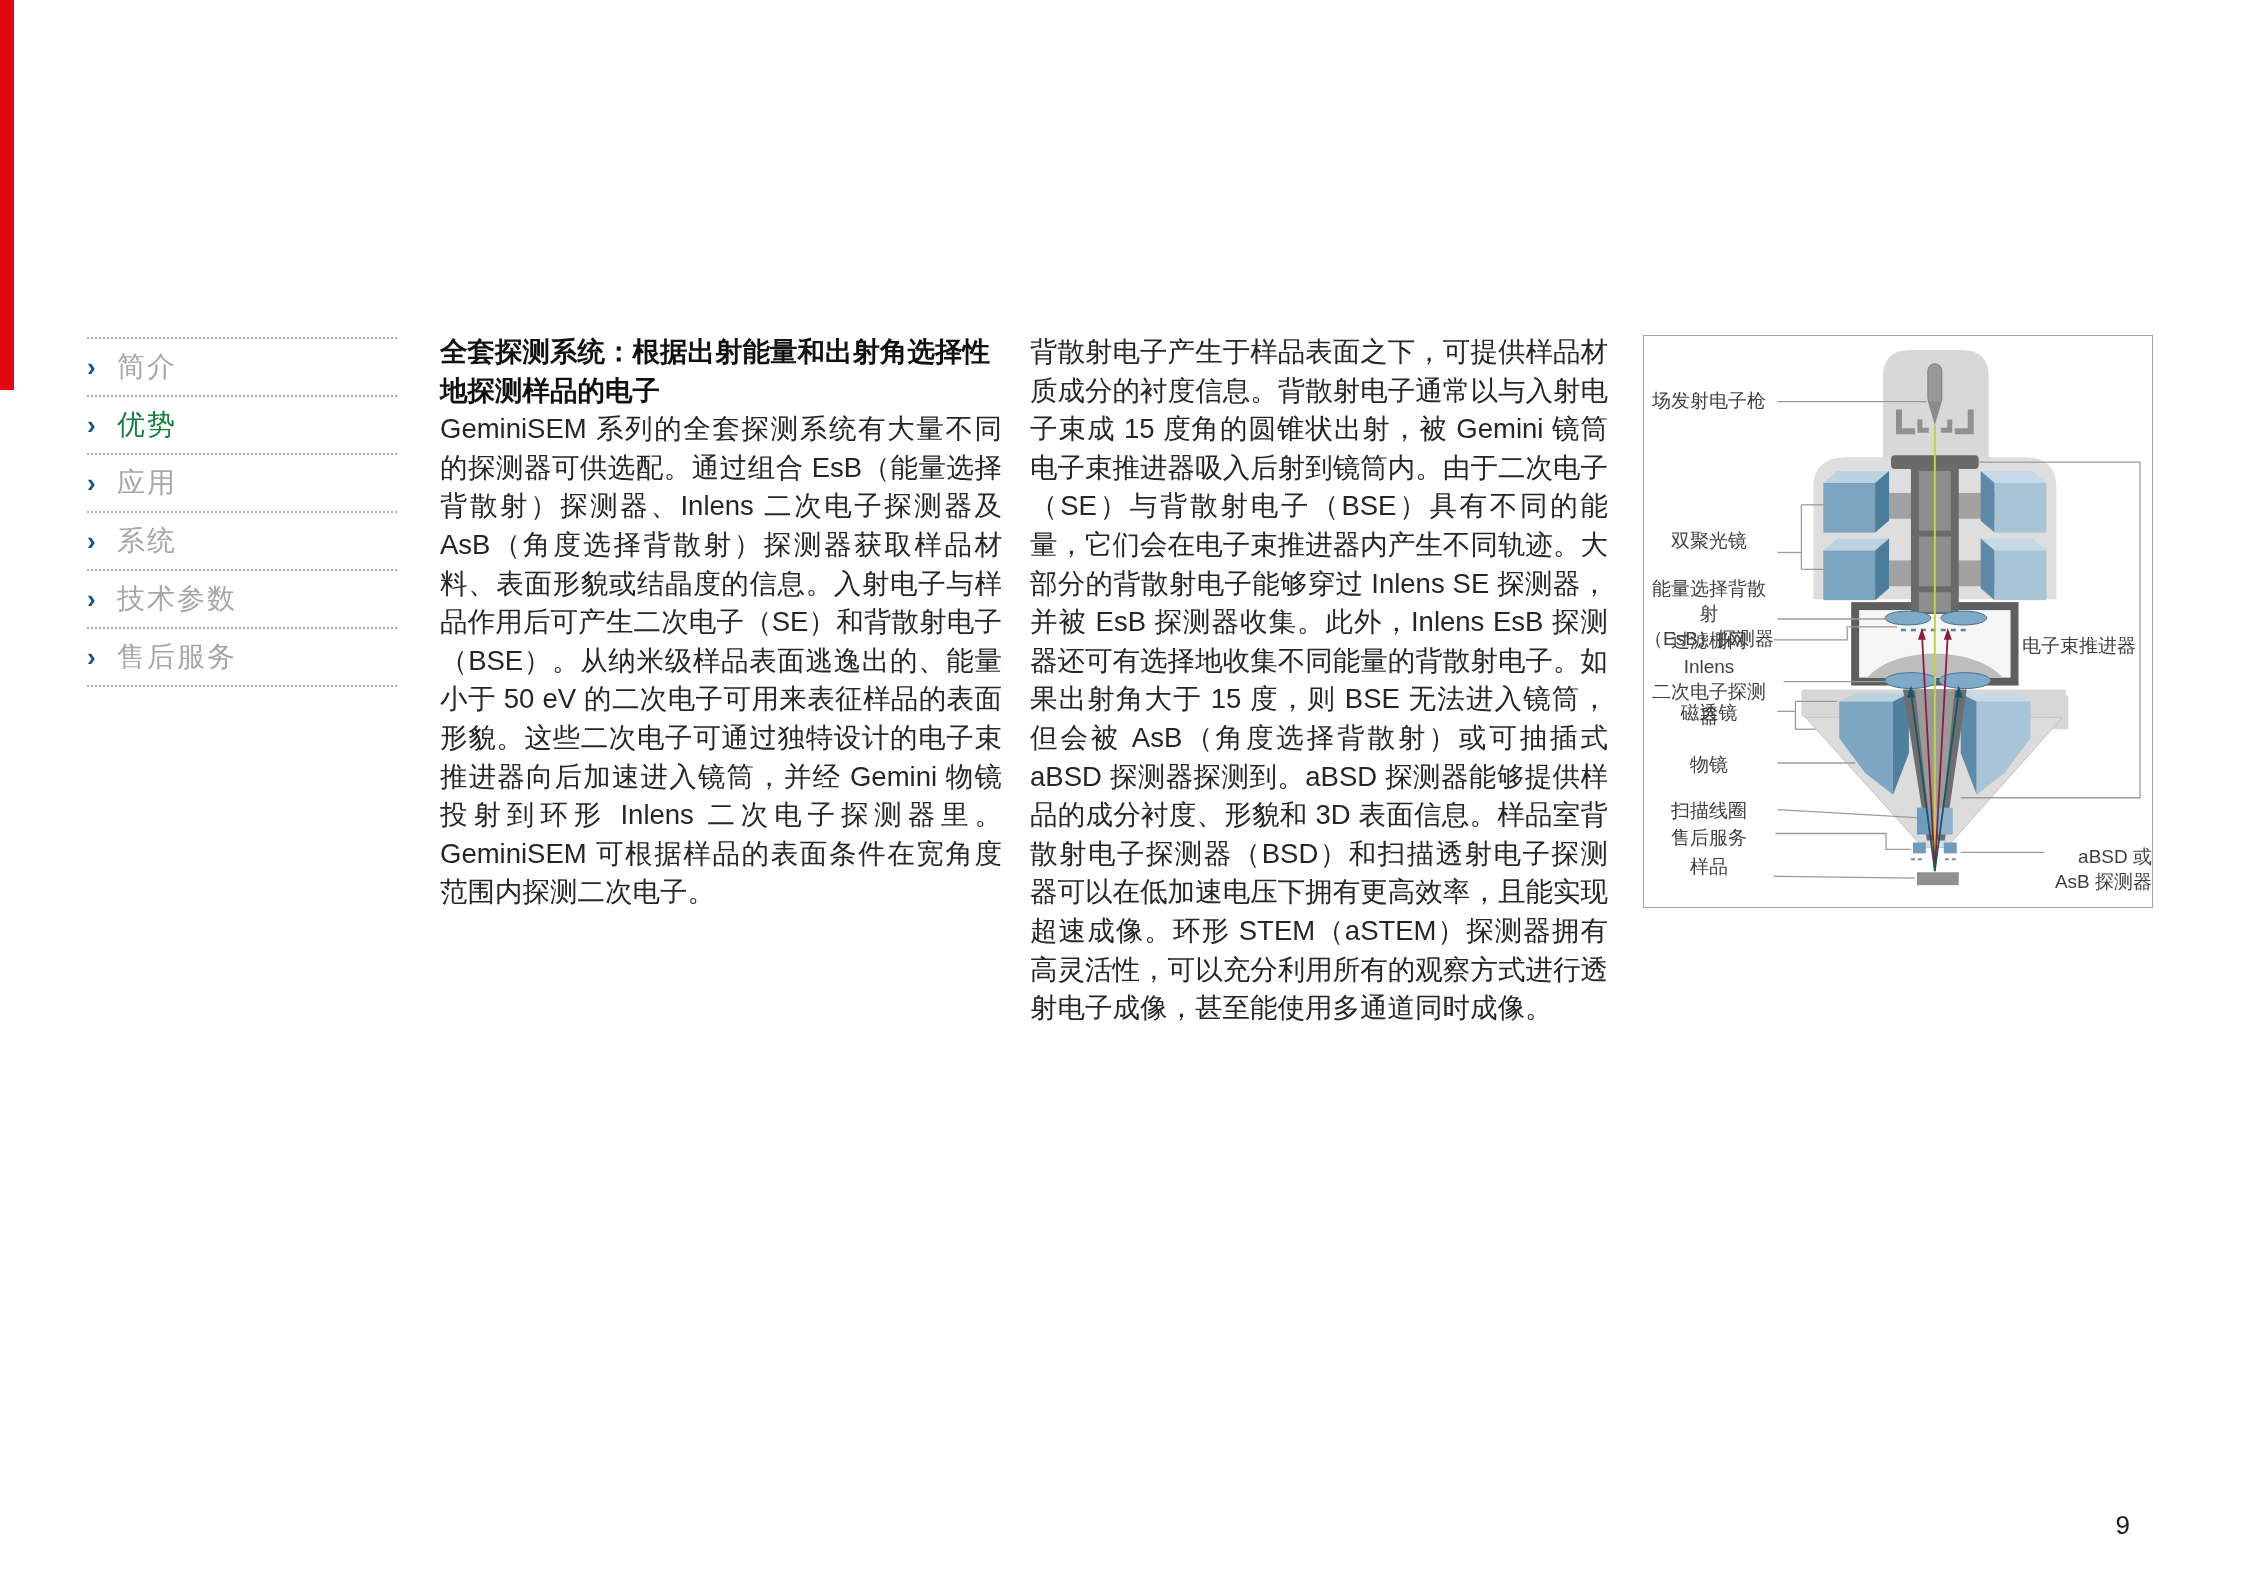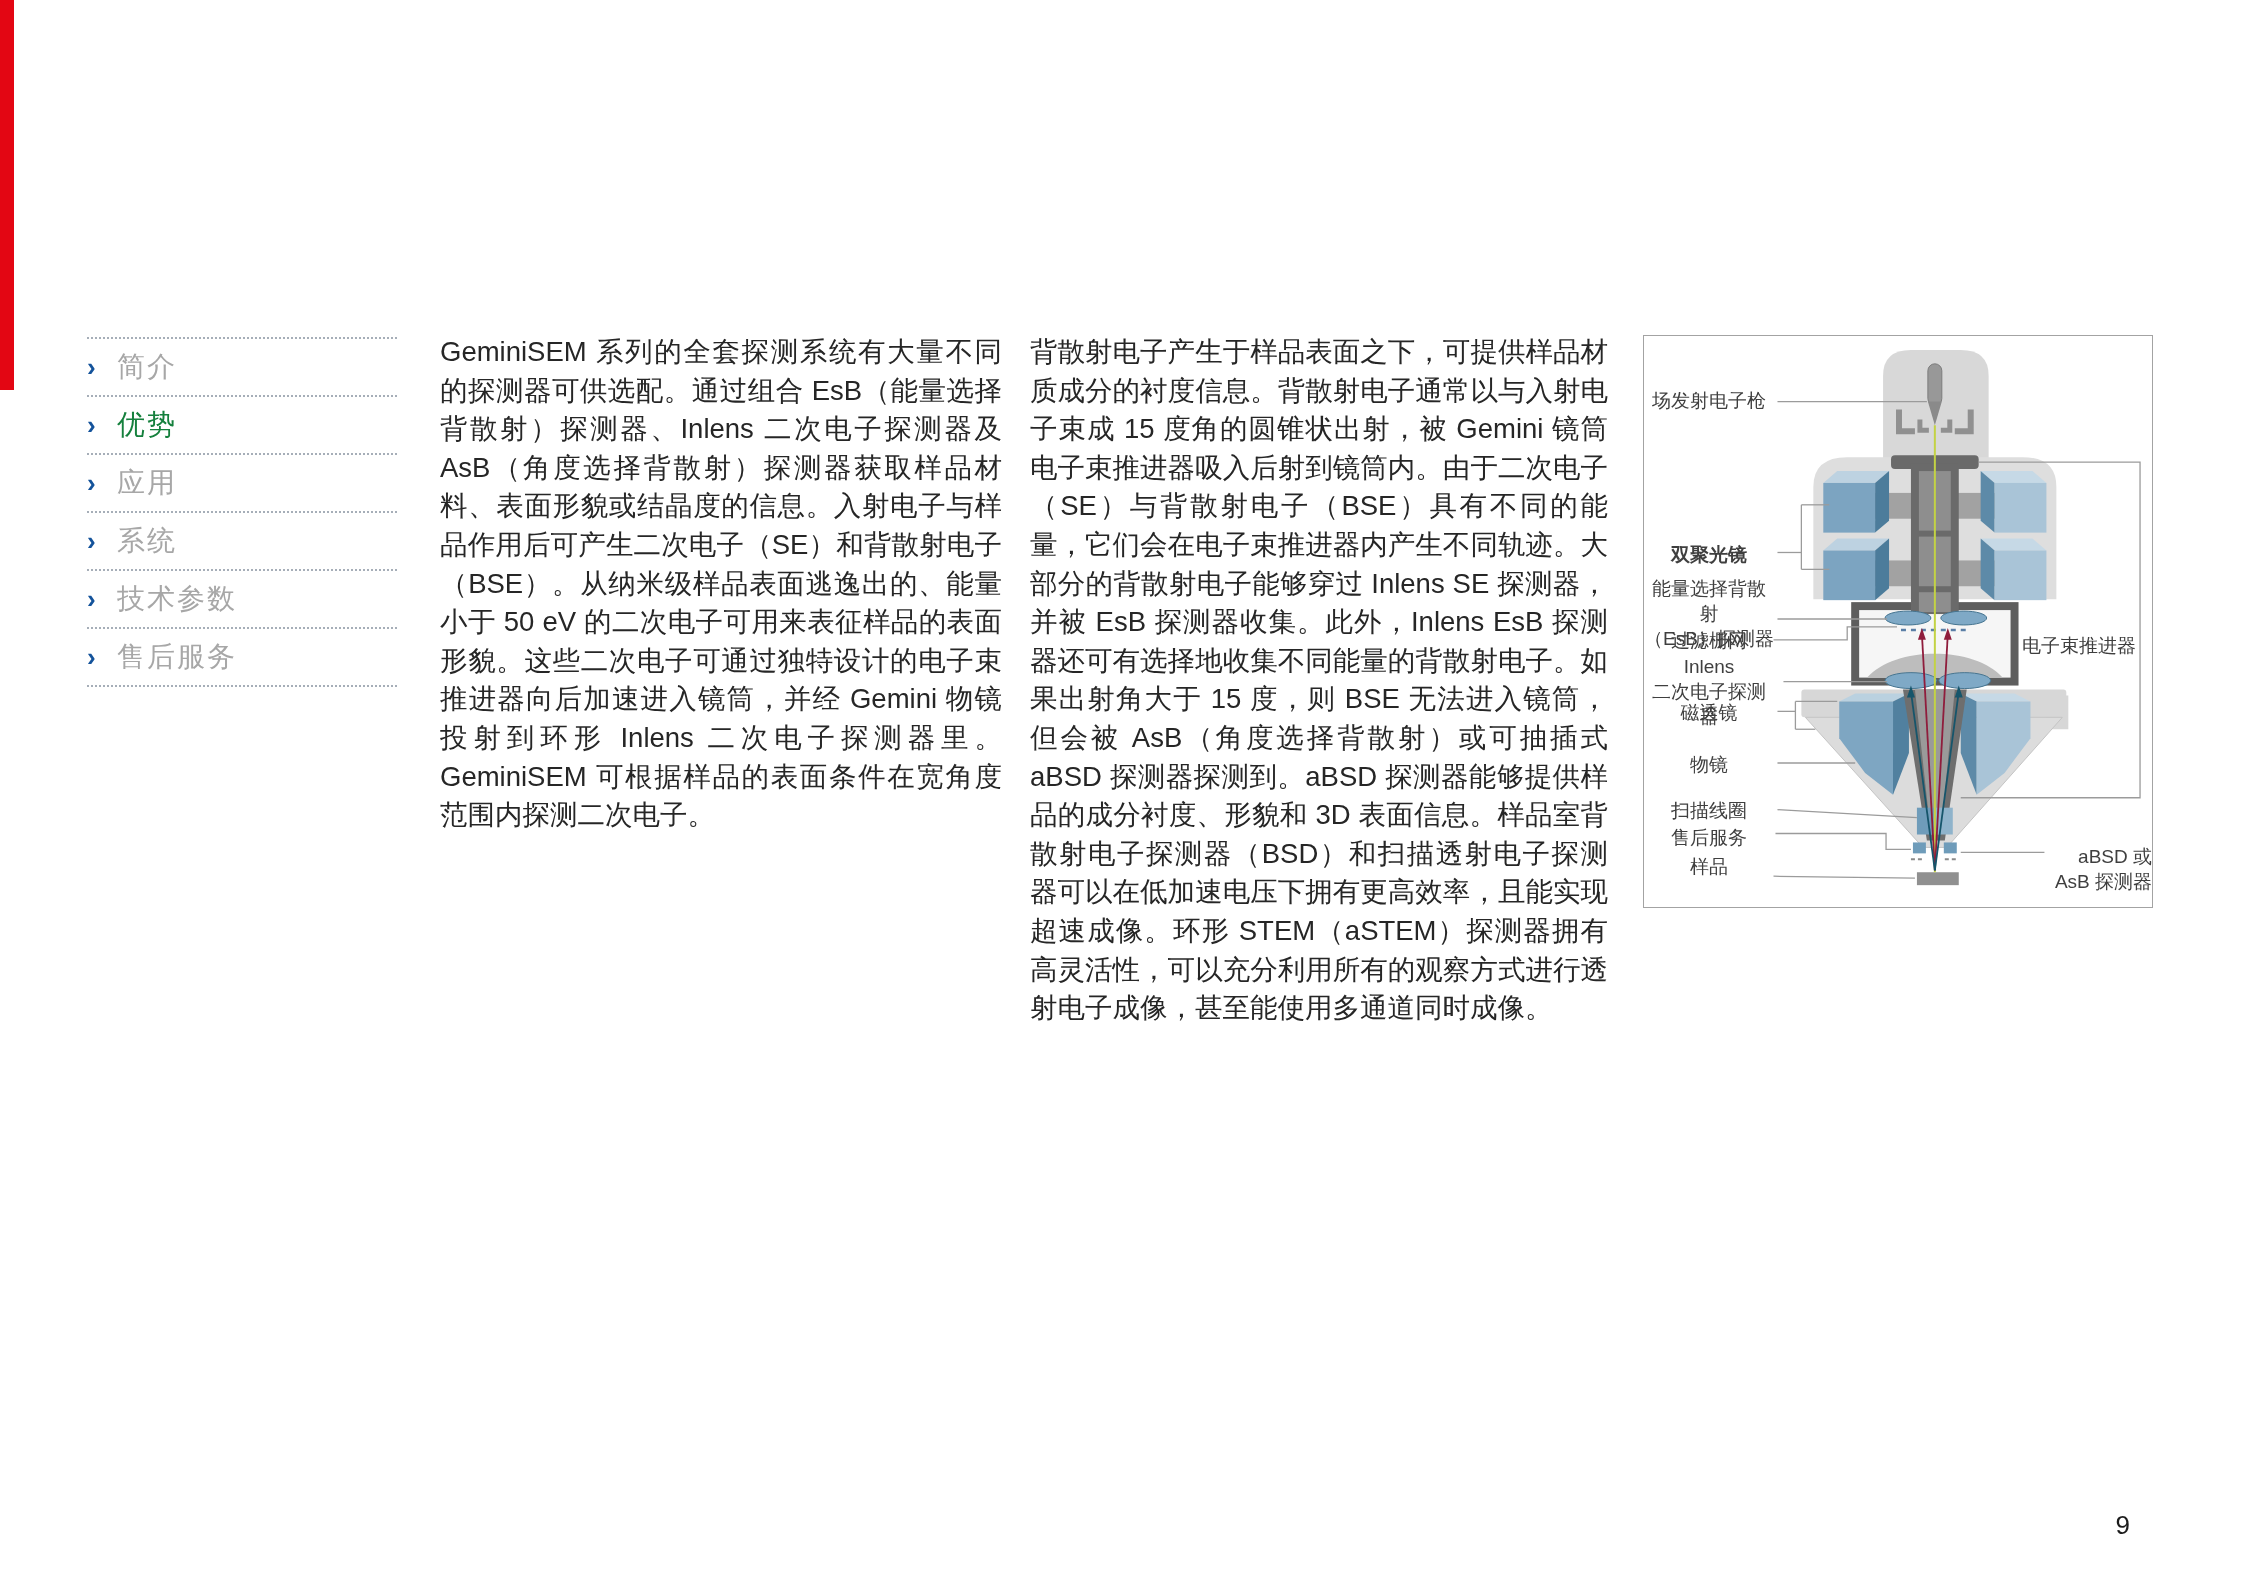--- a/index.html
+++ b/index.html
@@ -75,20 +75,21 @@
       <span class="nav-label">技术参数</span>
     </div>
     <div class="nav-item">
       <span class="nav-chevron">›</span>
       <span class="nav-label">售后服务</span>
     </div>
     <div class="nav-end"></div>
   </nav>
 
   <div class="col" id="col1">
+    <p class="col-heading">全套探测系统：根据出射能量和出射角选择性地探测样品的电子</p>
     <p class="col-body">GeminiSEM 系列的全套探测系统有大量不同的探测器可供选配。通过组合 EsB（能量选择背散射）探测器、Inlens 二次电子探测器及 AsB（角度选择背散射）探测器获取样品材料、表面形貌或结晶度的信息。入射电子与样品作用后可产生二次电子（SE）和背散射电子（BSE）。从纳米级样品表面逃逸出的、能量小于 50 eV 的二次电子可用来表征样品的表面形貌。这些二次电子可通过独特设计的电子束推进器向后加速进入镜筒，并经 Gemini 物镜投射到环形 Inlens 二次电子探测器里。GeminiSEM 可根据样品的表面条件在宽角度范围内探测二次电子。</p>
   </div>
 
   <div class="col" id="col2">
     <p class="col-body">背散射电子产生于样品表面之下，可提供样品材质成分的衬度信息。背散射电子通常以与入射电子束成 15 度角的圆锥状出射，被 Gemini 镜筒电子束推进器吸入后射到镜筒内。由于二次电子（SE）与背散射电子（BSE）具有不同的能量，它们会在电子束推进器内产生不同轨迹。大部分的背散射电子能够穿过 Inlens SE 探测器，并被 EsB 探测器收集。此外，Inlens EsB 探测器还可有选择地收集不同能量的背散射电子。如果出射角大于 15 度，则 BSE 无法进入镜筒，但会被 AsB（角度选择背散射）或可抽插式 aBSD 探测器探测到。aBSD 探测器能够提供样品的成分衬度、形貌和 3D 表面信息。样品室背散射电子探测器（BSD）和扫描透射电子探测器可以在低加速电压下拥有更高效率，且能实现超速成像。环形 STEM（aSTEM）探测器拥有高灵活性，可以充分利用所有的观察方式进行透射电子成像，甚至能使用多通道同时成像。</p>
   </div>
 
   <div id="figure-box">
     <svg viewBox="0 0 510 575" preserveAspectRatio="none">
 
@@ -189,21 +190,21 @@
           <polyline points="152,396 172,396"></polyline>
         <line x1="134" y1="430" x2="212" y2="430"></line>
         <line x1="134" y1="477" x2="274" y2="485"></line>
         <polyline points="132,501 243,501 243,517 268,517"></polyline>
         <line x1="130" y1="544" x2="272" y2="546"></line>
         <polyline points="336,127 498,127 498,465 318,465"></polyline>
         <line x1="318" y1="520" x2="402" y2="520"></line>
       </g>
     </svg>
     <div class="fig-label left" style="top:52px;">场发射电子枪</div>
-    <div class="fig-label left" style="top:206px;font-weight:bold;">双聚光镜</div>
+    <div class="fig-label left" style="top:192px;">双聚光镜</div>
     <div class="fig-label left" style="top:240px;">能量选择背散射
 （EsB）探测器</div>
     <div class="fig-label left" style="top:292px;">过滤栅网</div>
     <div class="fig-label left" style="top:318px;">Inlens
 二次电子探测器</div>
     <div class="fig-label left" style="top:364px;">磁透镜</div>
     <div class="fig-label left" style="top:416px;">物镜</div>
     <div class="fig-label left" style="top:462px;">扫描线圈</div>
     <div class="fig-label left" style="top:489px;">售后服务</div>
     <div class="fig-label left" style="top:518px;">样品</div>

